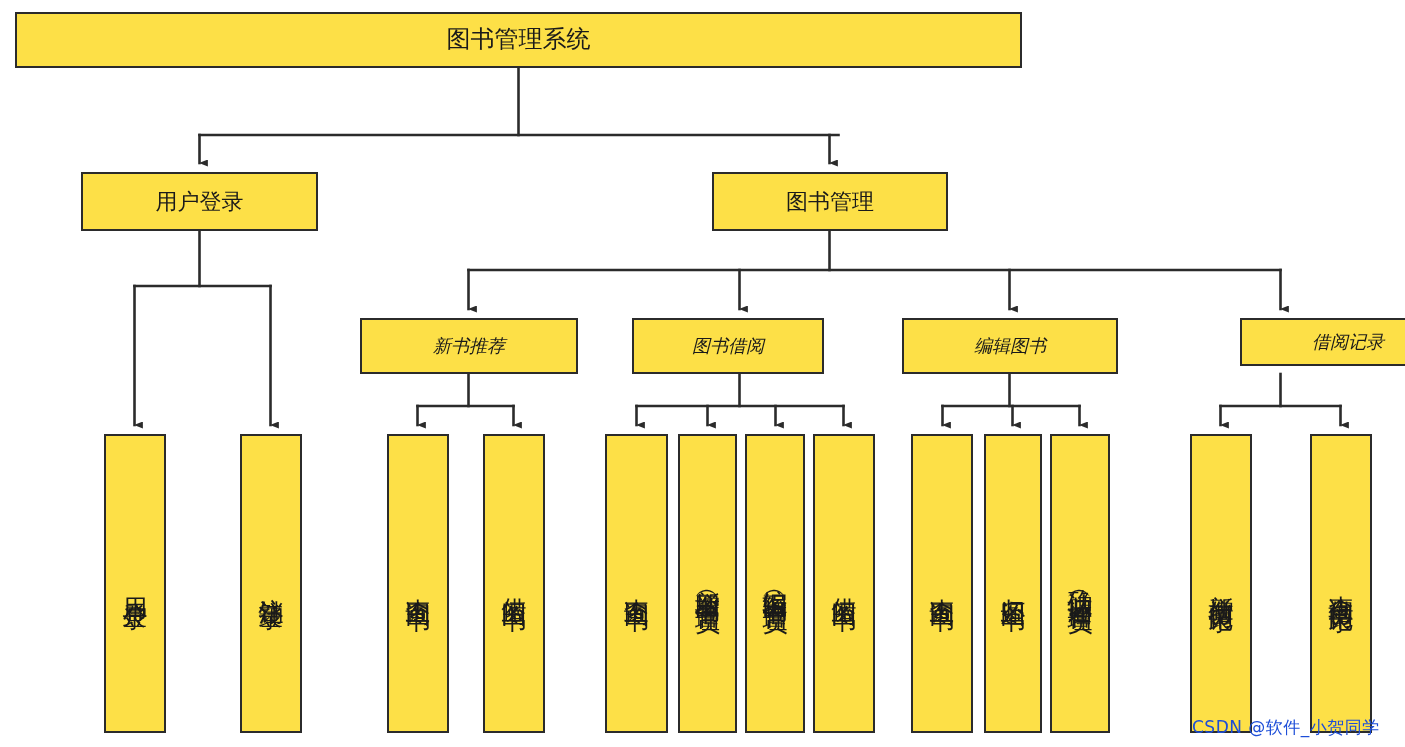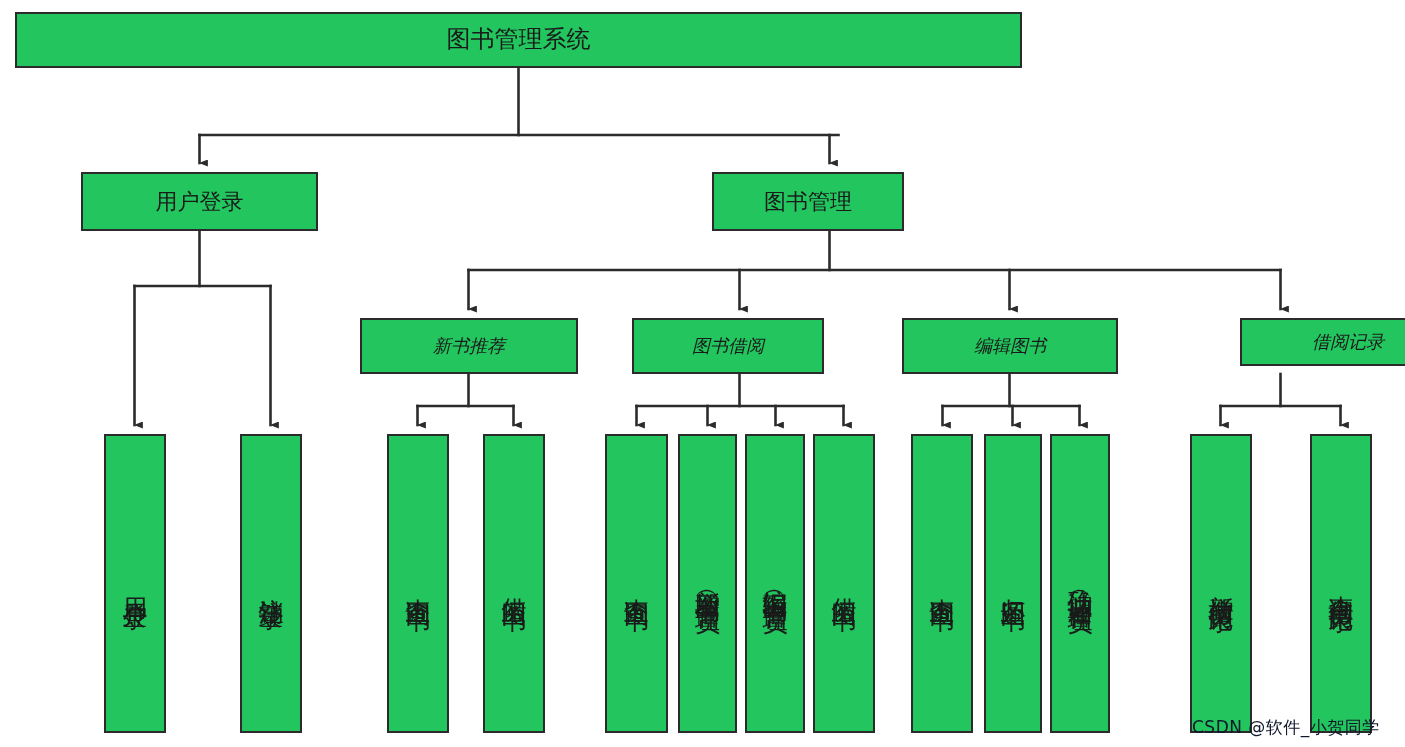--- a/index.html
+++ b/index.html
@@ -21,21 +21,21 @@
     position: absolute;
     left: 0;
     top: 0;
     width: 1405px;
     height: 747px;
   }
   .node-box {
     position: absolute;
     box-sizing: border-box;
     border: 2px solid #2b2b2b;
-    background: #22c55e;
+    background: #fde047;
     display: flex;
     align-items: center;
     justify-content: center;
     color: #1a1a1a;
   }
   .node-label {
     color: #1a1a1a;
     line-height: 1.05;
     text-align: center;
     white-space: nowrap;
@@ -50,21 +50,21 @@
   .leaf .node-label {
     writing-mode: vertical-rl;
     text-orientation: upright;
     font-size: 25px;
     letter-spacing: 3px;
     line-height: 1;
   }
   .watermark {
     position: absolute;
     font-size: 17px;
-    color: #0f172a;
+    color: #1d4ed8;
     white-space: nowrap;
     letter-spacing: 0.5px;
     pointer-events: none;
   }
 </style>
 </head>
 <body>
 
 <div id="canvas">
 
@@ -118,21 +118,21 @@
     </g>
   </svg>
 
   <div class="node-box level0" style="left: 15px; top: 12px; width: 1007px; height: 56px;">
     <span class="node-label">图书管理系统</span>
   </div>
 
   <div class="node-box level1" style="left: 81px; top: 172px; width: 237px; height: 59px;">
     <span class="node-label">用户登录</span>
   </div>
-  <div class="node-box level1" style="left: 712px; top: 172px; width: 192px; height: 59px;">
+  <div class="node-box level1" style="left: 712px; top: 172px; width: 236px; height: 59px;">
     <span class="node-label">图书管理</span>
   </div>
 
   <div class="node-box level2" style="left: 360px; top: 318px; width: 218px; height: 56px;">
     <span class="node-label">新书推荐</span>
   </div>
   <div class="node-box level2" style="left: 632px; top: 318px; width: 192px; height: 56px;">
     <span class="node-label">图书借阅</span>
   </div>
   <div class="node-box level2" style="left: 902px; top: 318px; width: 216px; height: 56px;">

